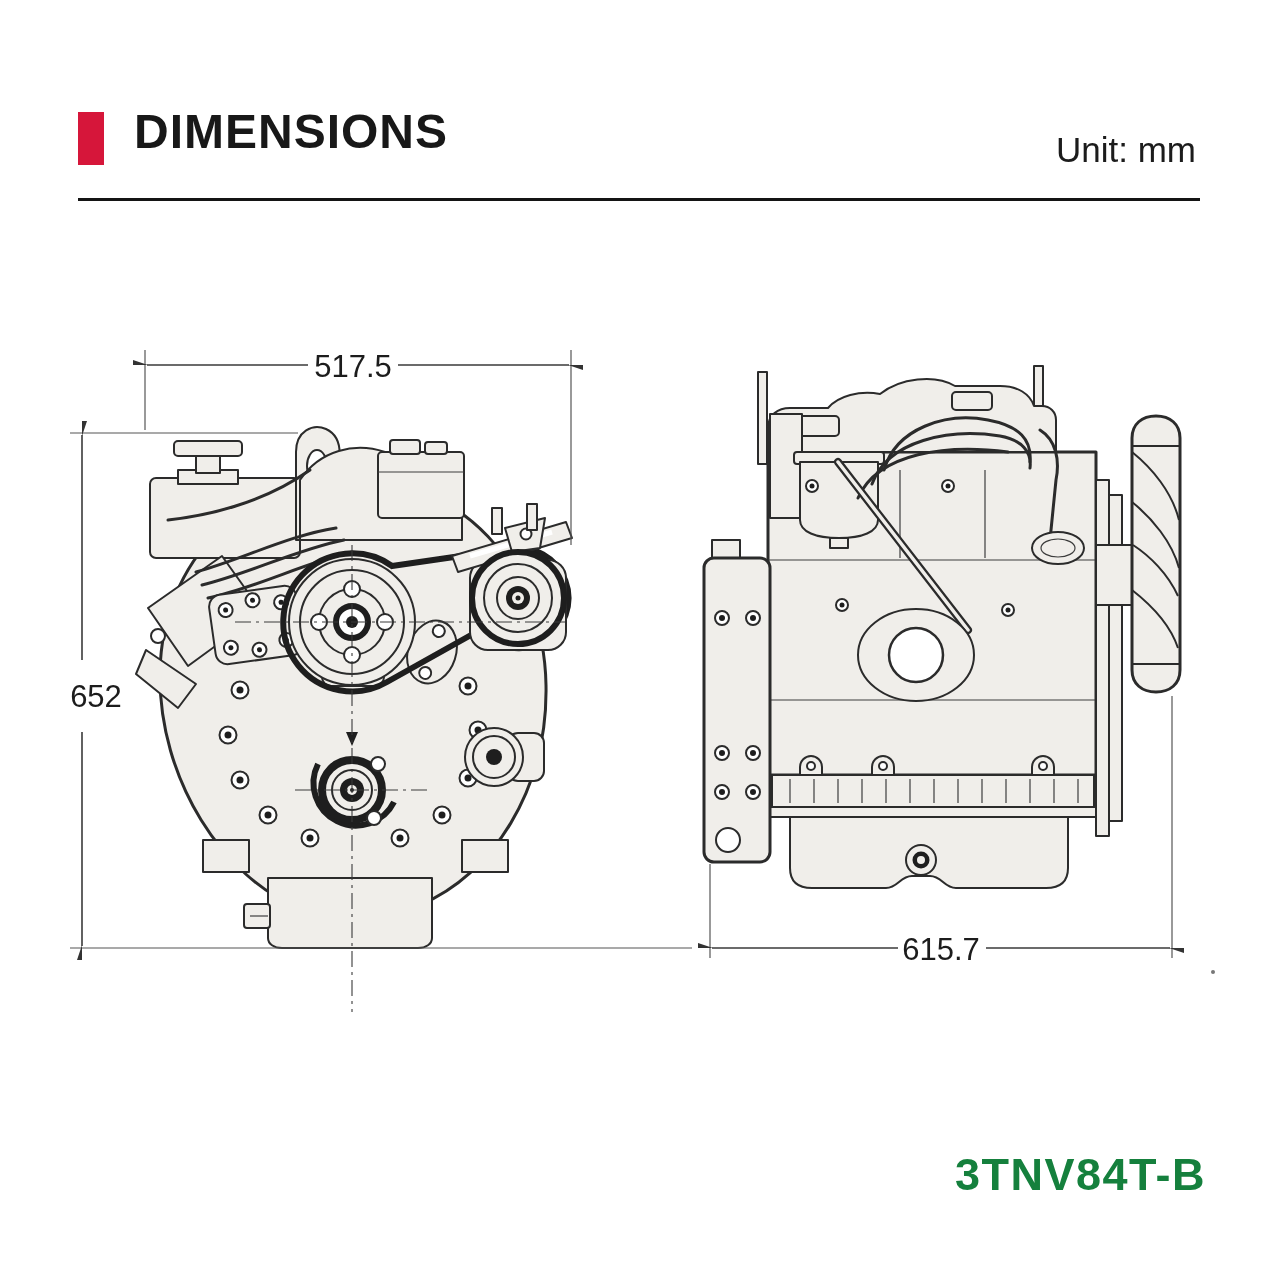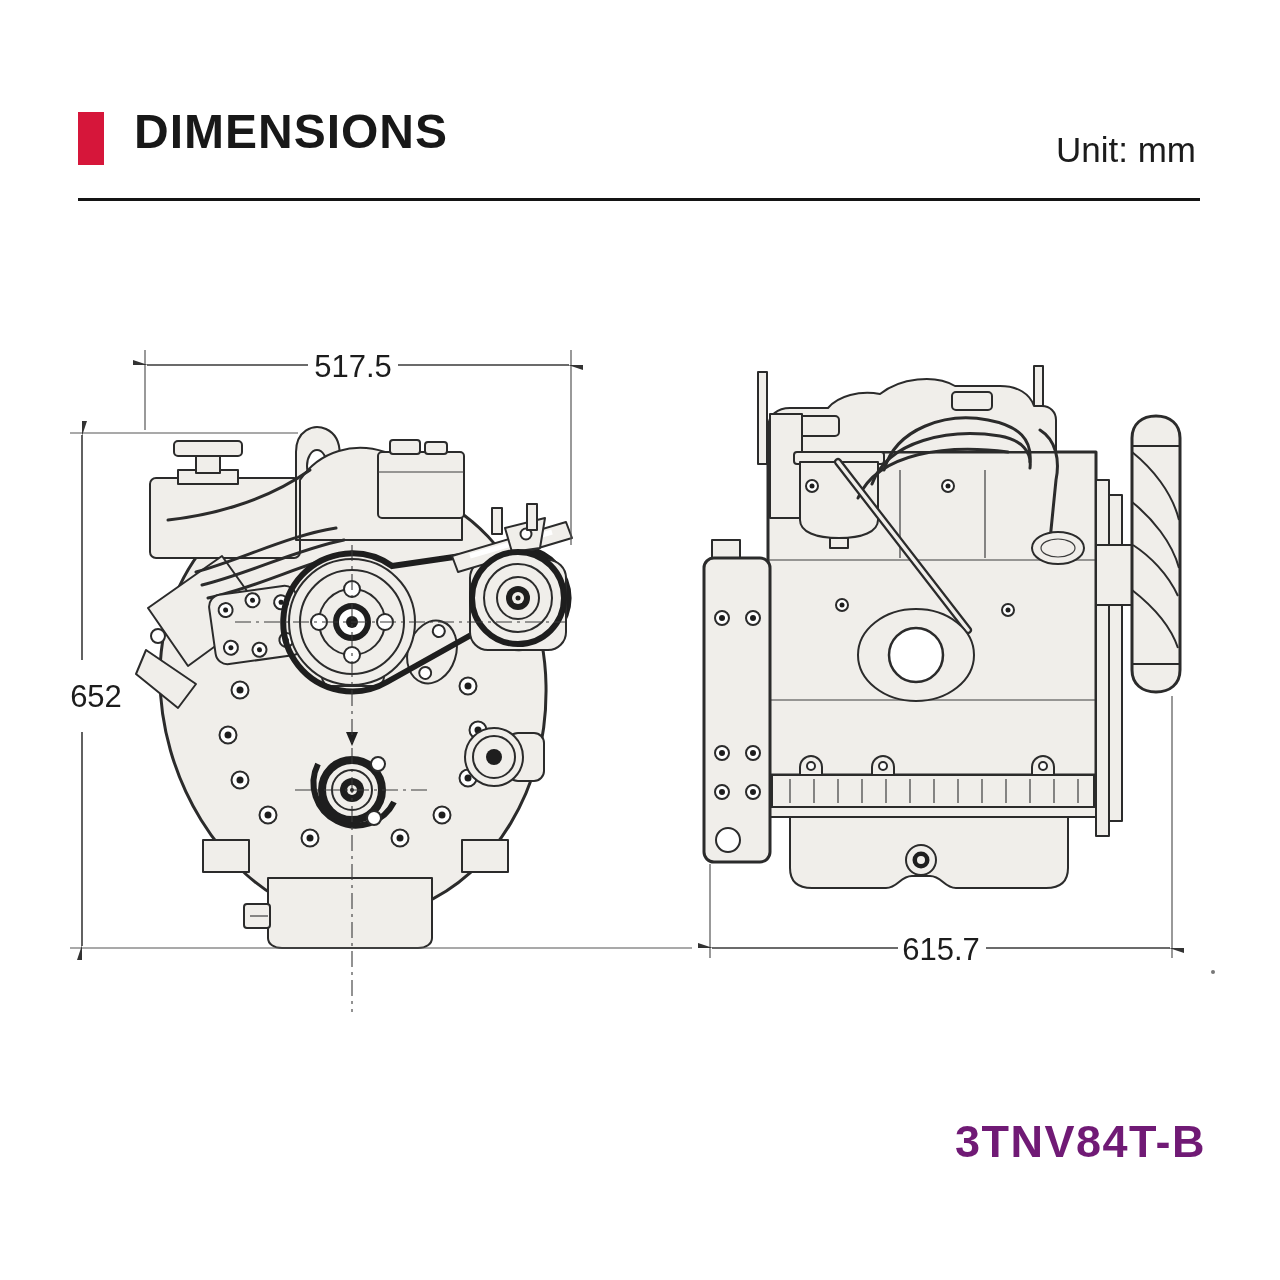--- a/index.html
+++ b/index.html
@@ -3,22 +3,22 @@
 <meta charset="utf-8">
 <style>
   html,body{margin:0;padding:0;background:#ffffff;}
   .page{position:relative;width:1280px;height:1280px;background:#ffffff;
         font-family:"Liberation Sans",sans-serif;overflow:hidden;border-radius:25px;}
   .accent{position:absolute;left:78px;top:112px;width:26px;height:53px;background:#d6163a;}
   .title{position:absolute;left:134px;top:100px;font-size:48px;font-weight:700;
          letter-spacing:1px;color:#181818;line-height:64px;margin:0;}
   .unit{position:absolute;right:84px;top:118px;font-size:35px;font-weight:400;color:#1c1c1c;margin-top:12px;}
   .rule{position:absolute;left:78px;top:198px;width:1122px;height:3px;background:#141414;}
-  .model{position:absolute;right:74px;top:1116px;font-size:45px;font-weight:700;
-         letter-spacing:1.5px;color:#701a75;}
+  .model{position:absolute;right:74px;top:1149px;font-size:45px;font-weight:700;
+         letter-spacing:1.5px;color:#15803d;}
   svg.diagram{position:absolute;left:0;top:0;}
   .part{fill:#f0eeea;stroke:#2b2b2b;stroke-width:2;stroke-linejoin:round;}
   .partT{fill:#f0eeea;stroke:#2b2b2b;stroke-width:3;stroke-linejoin:round;}
   .ln{fill:none;stroke:#2b2b2b;stroke-width:2;}
   .thin{fill:none;stroke:#3d3d3d;stroke-width:1.2;}
   .pipe{fill:none;stroke:#2b2b2b;stroke-width:3;stroke-linecap:round;}
   .belt{fill:none;stroke:#1e1e1e;stroke-width:6;}
   .dark{fill:#1e1e1e;stroke:none;}
   .hole{fill:#ffffff;stroke:#2b2b2b;stroke-width:2;}
   .dim{fill:none;stroke:#3a3a3a;stroke-width:1.6;}

